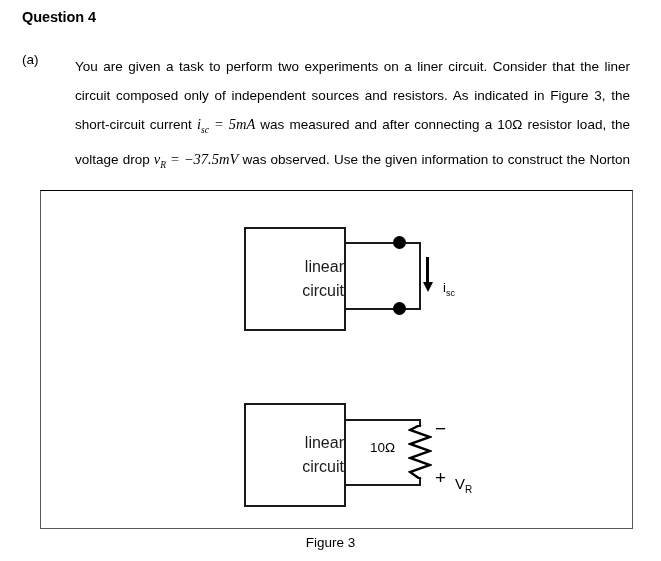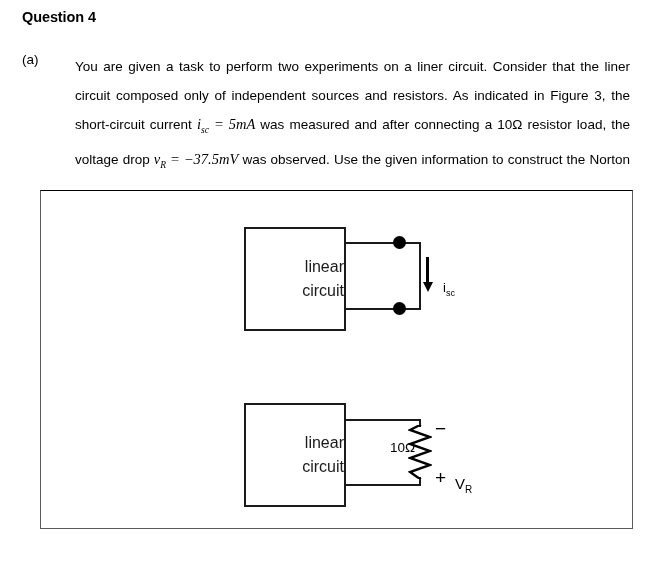--- a/index.html
+++ b/index.html
@@ -210,26 +210,27 @@
 
     <div class="wire-v" style="left:378px; top:228px; height:8px;"></div>
     <div class="wire-v" style="left:378px; top:286px; height:8px;"></div>
 
     <div class="resistor" style="left:367px; top:234px; width:24px; height:54px;">
       <svg width="24" height="54" viewBox="0 0 24 54">
         <polyline points="12,0 2,5 22,12 2,19 22,26 2,33 22,40 2,47 12,54" fill="none" stroke="#000000" stroke-width="2.4" stroke-linejoin="miter" stroke-linecap="square"></polyline>
       </svg>
     </div>
 
-    <div class="lbl-omega" style="left:329px; top:249px;margin-left:20px;">10Ω</div>
+    <div class="lbl-omega" style="left:329px; top:249px;">10Ω</div>
 
     <div class="lbl-sign" style="left:394px; top:228px;">−</div>
 
     <div class="lbl-sign" style="left:394px; top:277px;">+</div>
 
     <div class="lbl-vr" style="left:414px; top:252px;margin-top:32px;">
       <span>V</span><sub>R</sub>
     </div>
 
   </div>
 
+  <div class="figure-caption">Figure 3</div>
 
 </div>
 
 </body></html>

